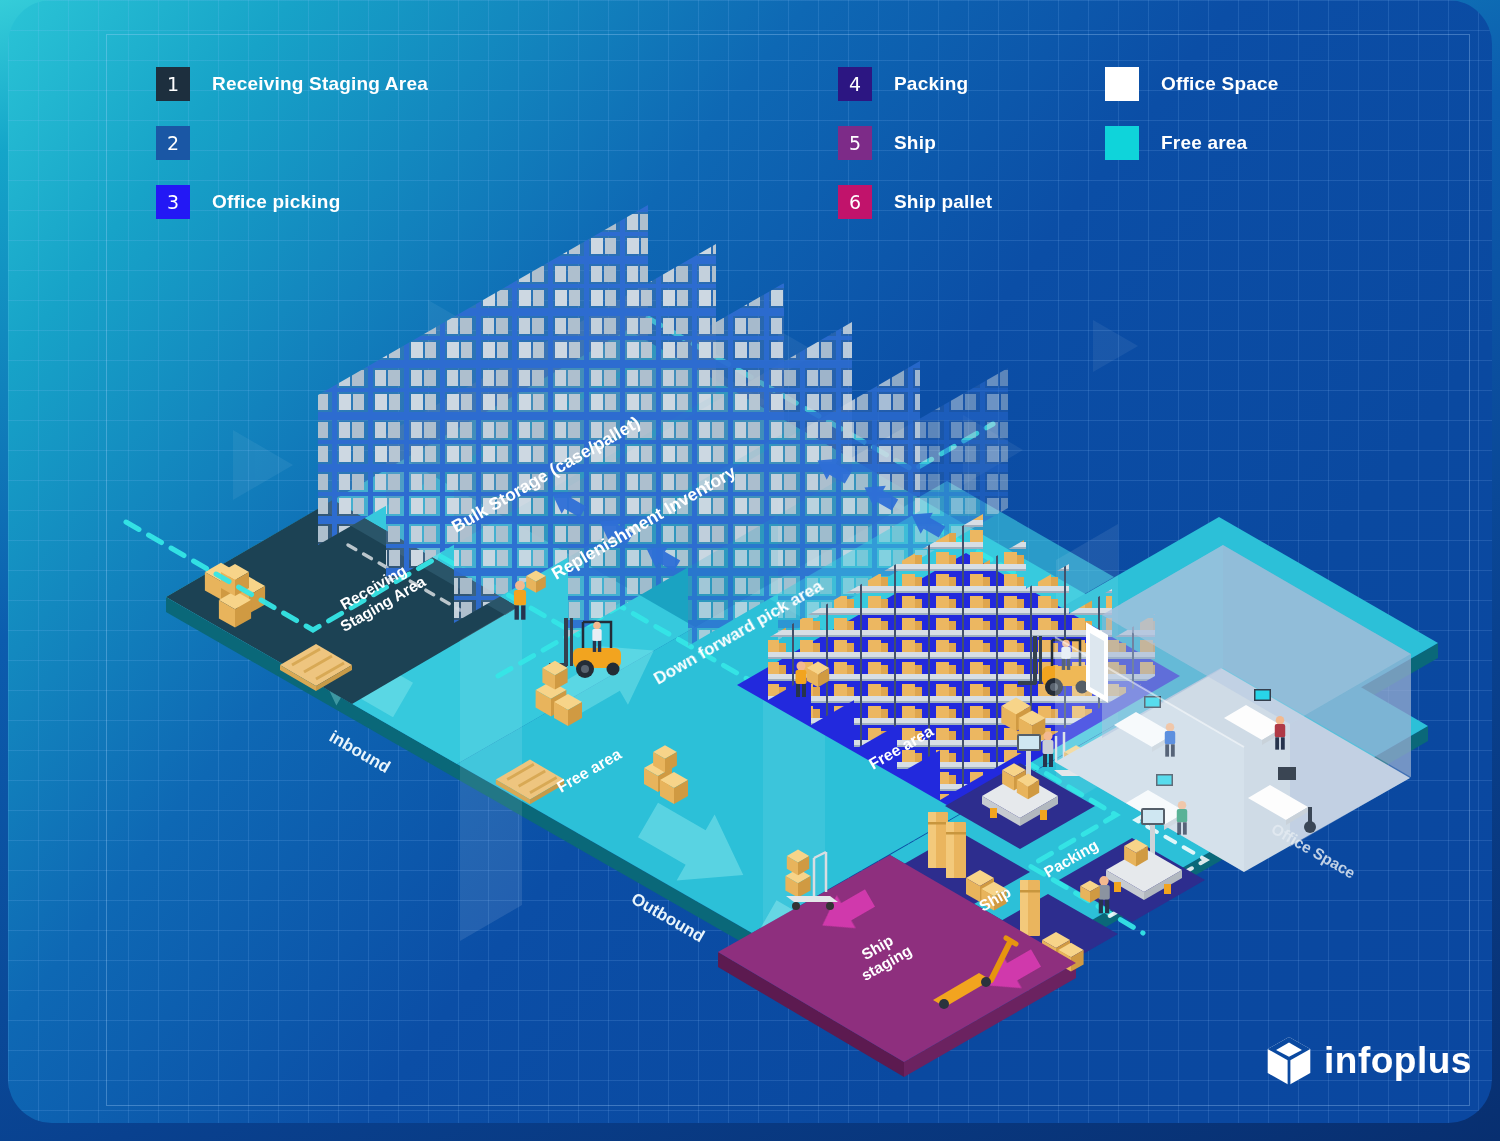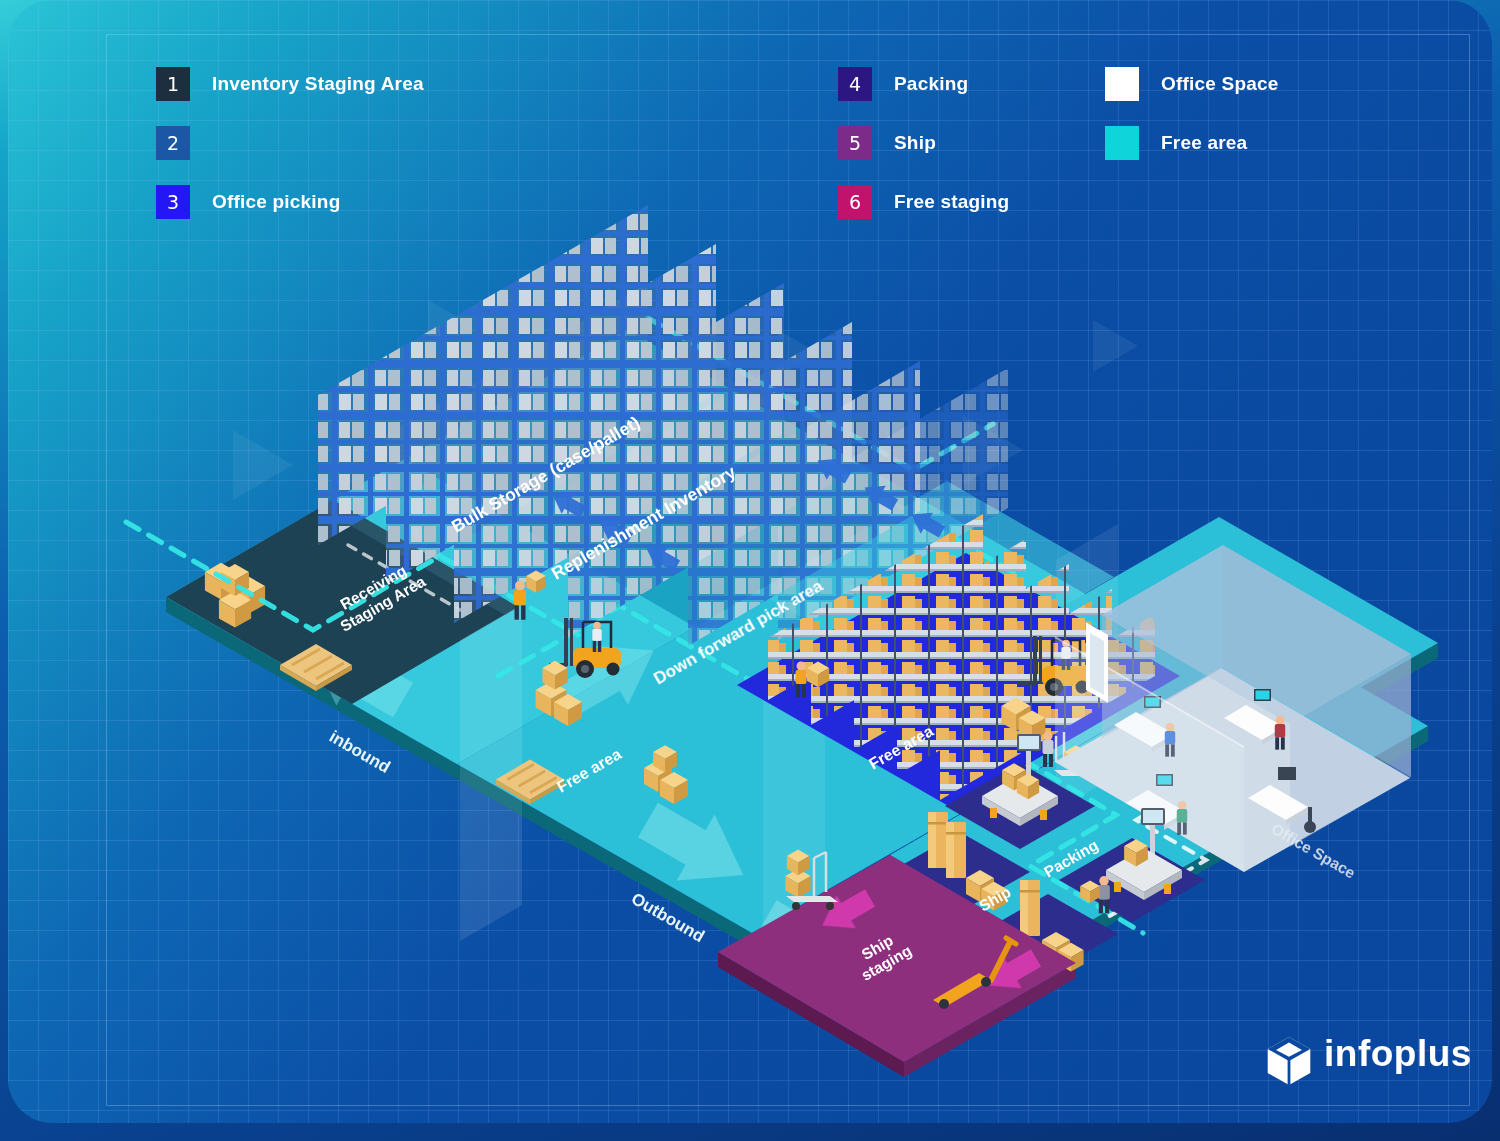--- a/index.html
+++ b/index.html
@@ -29,21 +29,21 @@
   .scene{position:absolute;left:0;top:0;}
   
   .legend{position:absolute;left:0;top:0;width:100%;}
   .lg-item{position:absolute;display:flex;align-items:center;gap:22px;}
   .lg-sq{
     width:34px;height:34px;flex:0 0 34px;display:flex;align-items:center;justify-content:center;
     font-family:"DejaVu Sans",sans-serif;font-size:19px;font-weight:400;color:#fff;
   }
   .lg-label{font-size:19px;font-weight:bold;color:#fff;letter-spacing:.2px;white-space:nowrap;}
   
-  .logo{position:absolute;left:1256px;top:1033px;display:flex;gap:10px;}
+  .logo{position:absolute;left:1256px;top:1033px;display:flex;align-items:center;gap:10px;}
   .logo-text{font-size:37px;font-weight:bold;color:#fff;letter-spacing:.5px;}
   svg text{font-family:"Liberation Sans",sans-serif;}
 </style>
 </head>
 <body>
 
 <div class="stage">
   <div class="card">
     <div class="grid"></div>
     <div class="frame"></div>
@@ -371,21 +371,21 @@
         </g>
       </g>
     </svg>
 
     <div class="legend">
 
       <div class="lg-item" style="left:148px;top:67px">
         <div class="lg-sq" style="background: rgb(29, 47, 62);">
             <span>1</span>
           </div>
-        <div class="lg-label">Inventory Staging Area</div>
+        <div class="lg-label">Receiving Staging Area</div>
       </div>
       <div class="lg-item" style="left:148px;top:126px">
         <div class="lg-sq" style="background: rgb(26, 87, 165);">
             <span>2</span>
           </div>
       </div>
       <div class="lg-item" style="left:148px;top:185px">
         <div class="lg-sq" style="background: rgb(35, 24, 245);">
             <span>3</span>
           </div>
@@ -401,21 +401,21 @@
       <div class="lg-item" style="left:830px;top:126px">
         <div class="lg-sq" style="background: rgb(125, 43, 136);">
             <span>5</span>
           </div>
         <div class="lg-label">Ship</div>
       </div>
       <div class="lg-item" style="left:830px;top:185px">
         <div class="lg-sq" style="background: rgb(193, 19, 107);">
             <span>6</span>
           </div>
-        <div class="lg-label">Free staging</div>
+        <div class="lg-label">Ship pallet</div>
       </div>
 
       <div class="lg-item" style="left:1097px;top:67px">
         <div class="lg-sq" style="background: rgb(255, 255, 255);"></div>
         <div class="lg-label">Office Space</div>
       </div>
       <div class="lg-item" style="left:1097px;top:126px">
         <div class="lg-sq" style="background: rgb(15, 212, 218);"></div>
         <div class="lg-label">Free area</div>
       </div>

